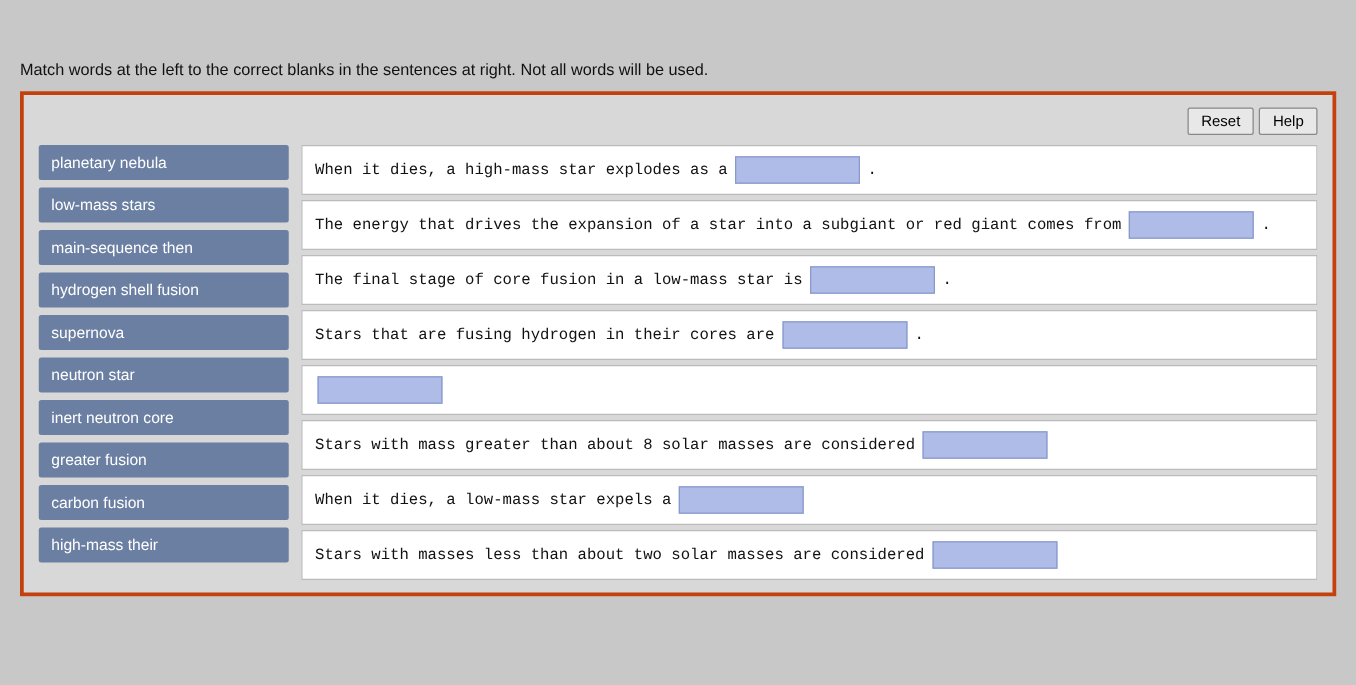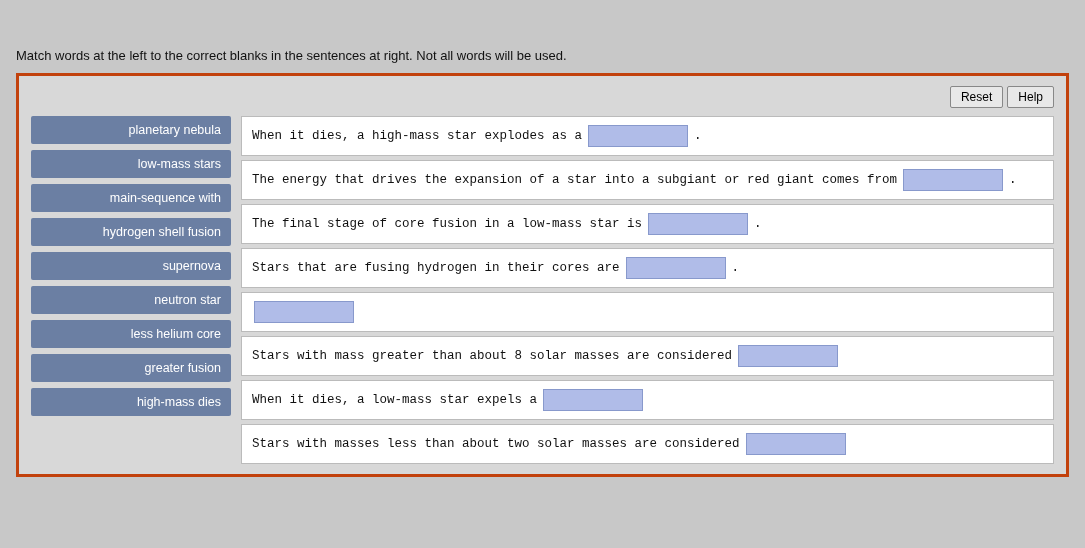--- a/index.html
+++ b/index.html
@@ -46,21 +46,21 @@
     .words-column {
       display: flex;
       flex-direction: column;
       gap: 6px;
       width: 200px;
       flex-shrink: 0;
     }
     .word-tile {
       background: #6b7fa3;
       color: #fff;
-      text-align: right;
+      text-align: left;
       padding: 7px 10px;
       font-size: 12.5px;
       cursor: grab;
       border-radius: 2px;
       user-select: none;
     }
     .sentences-column {
       display: flex;
       flex-direction: column;
       gap: 4px;
@@ -97,27 +97,28 @@
 <div class="main-panel">
   <div class="top-right">
     <button class="btn-reset">Reset</button>
     <button class="btn-help">Help</button>
   </div>
 
   <div class="content-area">
     <div class="words-column" id="words-col">
         <div class="word-tile">planetary nebula</div>
         <div class="word-tile">low-mass stars</div>
-        <div class="word-tile">main-sequence with</div>
+        <div class="word-tile">main-sequence then</div>
         <div class="word-tile">hydrogen shell fusion</div>
         <div class="word-tile">supernova</div>
         <div class="word-tile">neutron star</div>
-        <div class="word-tile">less helium core</div>
+        <div class="word-tile">inert neutron core</div>
         <div class="word-tile">greater fusion</div>
-        <div class="word-tile">high-mass dies</div>
+        <div class="word-tile">carbon fusion</div>
+        <div class="word-tile">high-mass their</div>
       </div>
     <div class="sentences-column" id="sentences-col">
         <div class="sentence-row">
           <span>When it dies, a high-mass star explodes as a</span>
           <span class="blank-box"></span>
           <span>.</span>
         </div>
         <div class="sentence-row">
           <span>The energy that drives the expansion of a star into a subgiant or red giant comes from</span>
           <span class="blank-box"></span>

